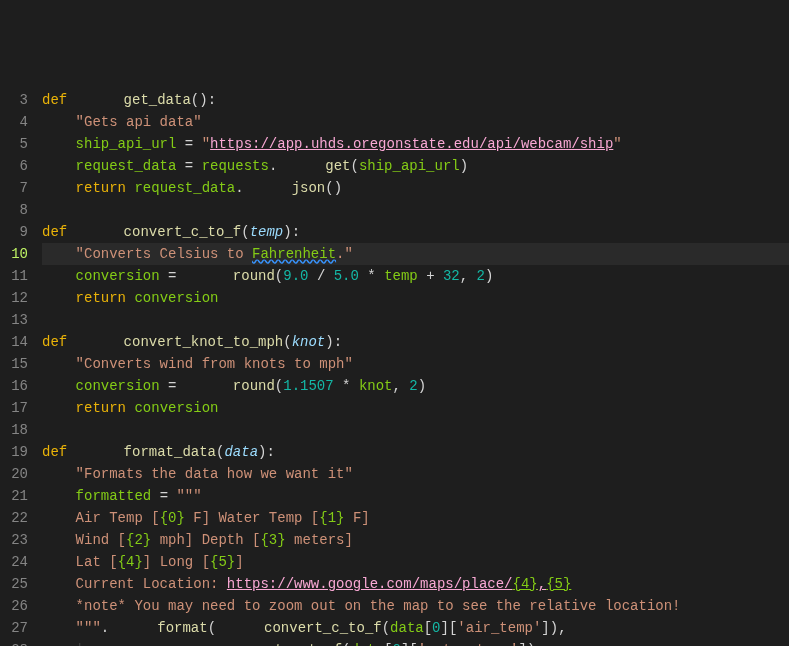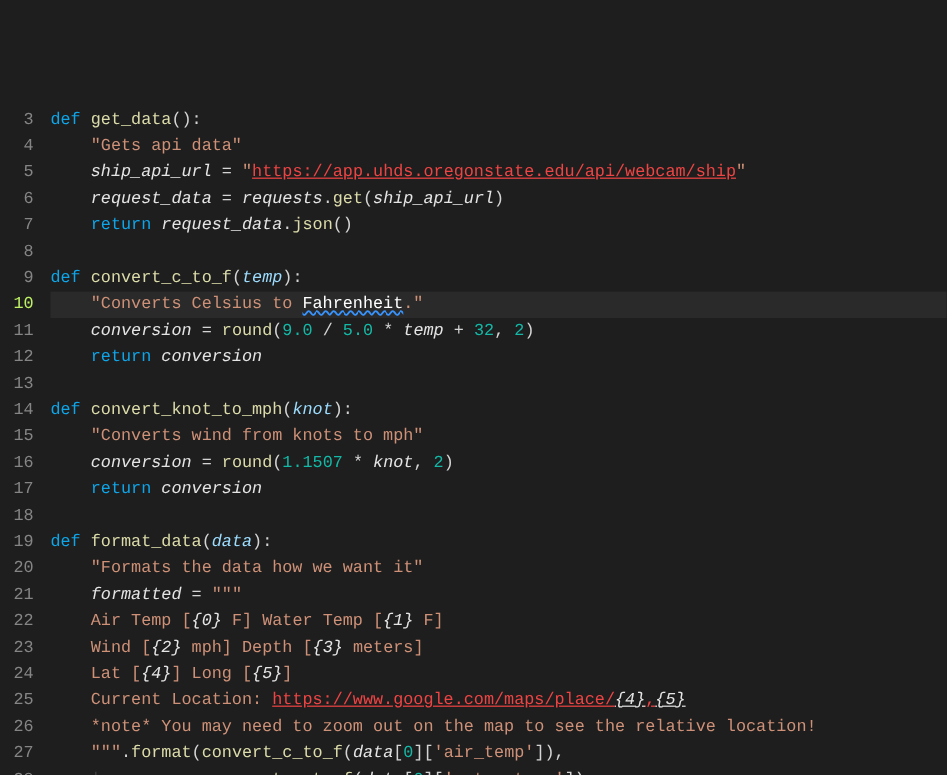--- a/index.html
+++ b/index.html
@@ -30,29 +30,29 @@
   .code {
     flex: 1 1 auto;
     padding-top: 1px;
     position: relative;
   }
   .ln { height: 22px; }
   .cl { height: 22px; display: block; }
   .current-line { background: #2a2a2a; }
   .gutter .current { color: #bef264; }
   
-  .kw { color: #0ea5e9; }       
-  .fn { color: #dcdcaa; }       
+  .kw { color: #eab308; }       
+  .fn { color: #dcdcaa; margin-left: 48px; }       
   .prm { color: #9cdcfe; font-style: italic; } 
-  .var { color: #e5e5e5; font-style: italic; }
+  .var { color: #84cc16; }
   .str { color: #ce9178; }
-  .stru { color: #ef4444; text-decoration: underline; }
+  .stru { color: #f9a8d4; text-decoration: underline; }
   .num { color: #14b8a6; }
   .doc { color: #ce9178; }
-  .docwave { color: #ffffff; text-decoration: underline wavy #3794ff; text-decoration-skip-ink: none; }
+  .docwave { color: #84cc16; text-decoration: underline wavy #3794ff; text-decoration-skip-ink: none; }
   .pun { color: #d4d4d4; }
   .op  { color: #d4d4d4; }
   .ind { color: #404040; }
 </style>
 </head>
 <body>
 
 
 
 <div class="editor">

